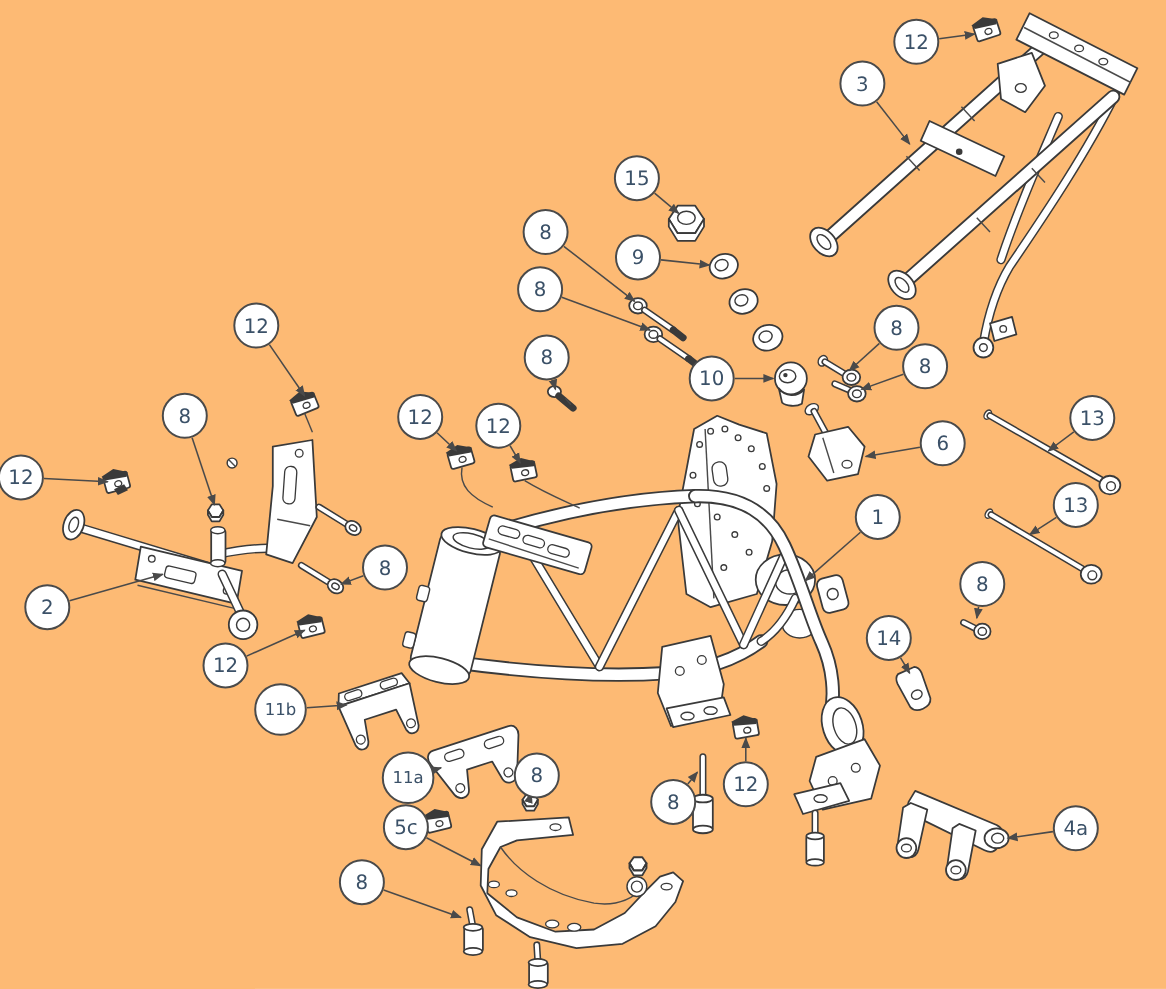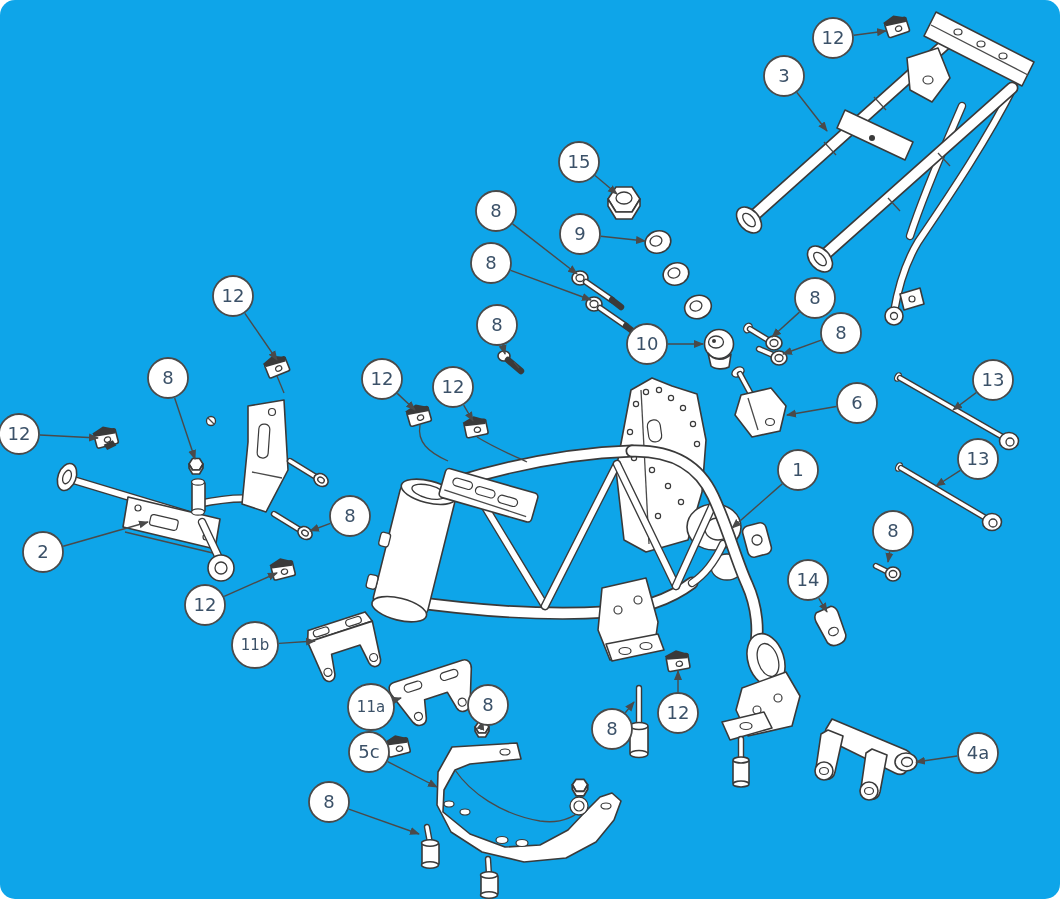--- a/index.html
+++ b/index.html
@@ -1,17 +1,17 @@
 <!DOCTYPE html>
 <html><head>
 <meta charset="utf-8">
 <style>
   html,body{margin:0;padding:0;background:#ffffff;}
-  .stage{position:relative;width:1060px;height:899px;background:#0ea5e9;overflow:hidden;
-         font-family:"DejaVu Sans",sans-serif;border-radius:15px;}
+  .stage{position:relative;width:1060px;height:899px;background:#fdba74;overflow:hidden;
+         font-family:"DejaVu Sans",sans-serif;}
   svg{display:block;}
   .ol{fill:#ffffff;stroke:#3a3a3a;stroke-width:1.6;stroke-linejoin:round;}
   .ol2{fill:#ffffff;stroke:#3a3a3a;stroke-width:1.3;stroke-linejoin:round;}
   .hole{fill:#ffffff;stroke:#3a3a3a;stroke-width:1.2;}
   .lnthin{fill:none;stroke:#4a4a4a;stroke-width:1.3;}
   .dark{fill:#3a3a3a;stroke:none;}
   .tO{fill:none;stroke:#3a3a3a;stroke-width:13;stroke-linecap:round;stroke-linejoin:round;}
   .tI{fill:none;stroke:#ffffff;stroke-width:9.6;stroke-linecap:round;stroke-linejoin:round;}
   .sO{fill:none;stroke:#3a3a3a;stroke-width:8.5;stroke-linecap:round;}
   .sI{fill:none;stroke:#ffffff;stroke-width:5.8;stroke-linecap:round;}

